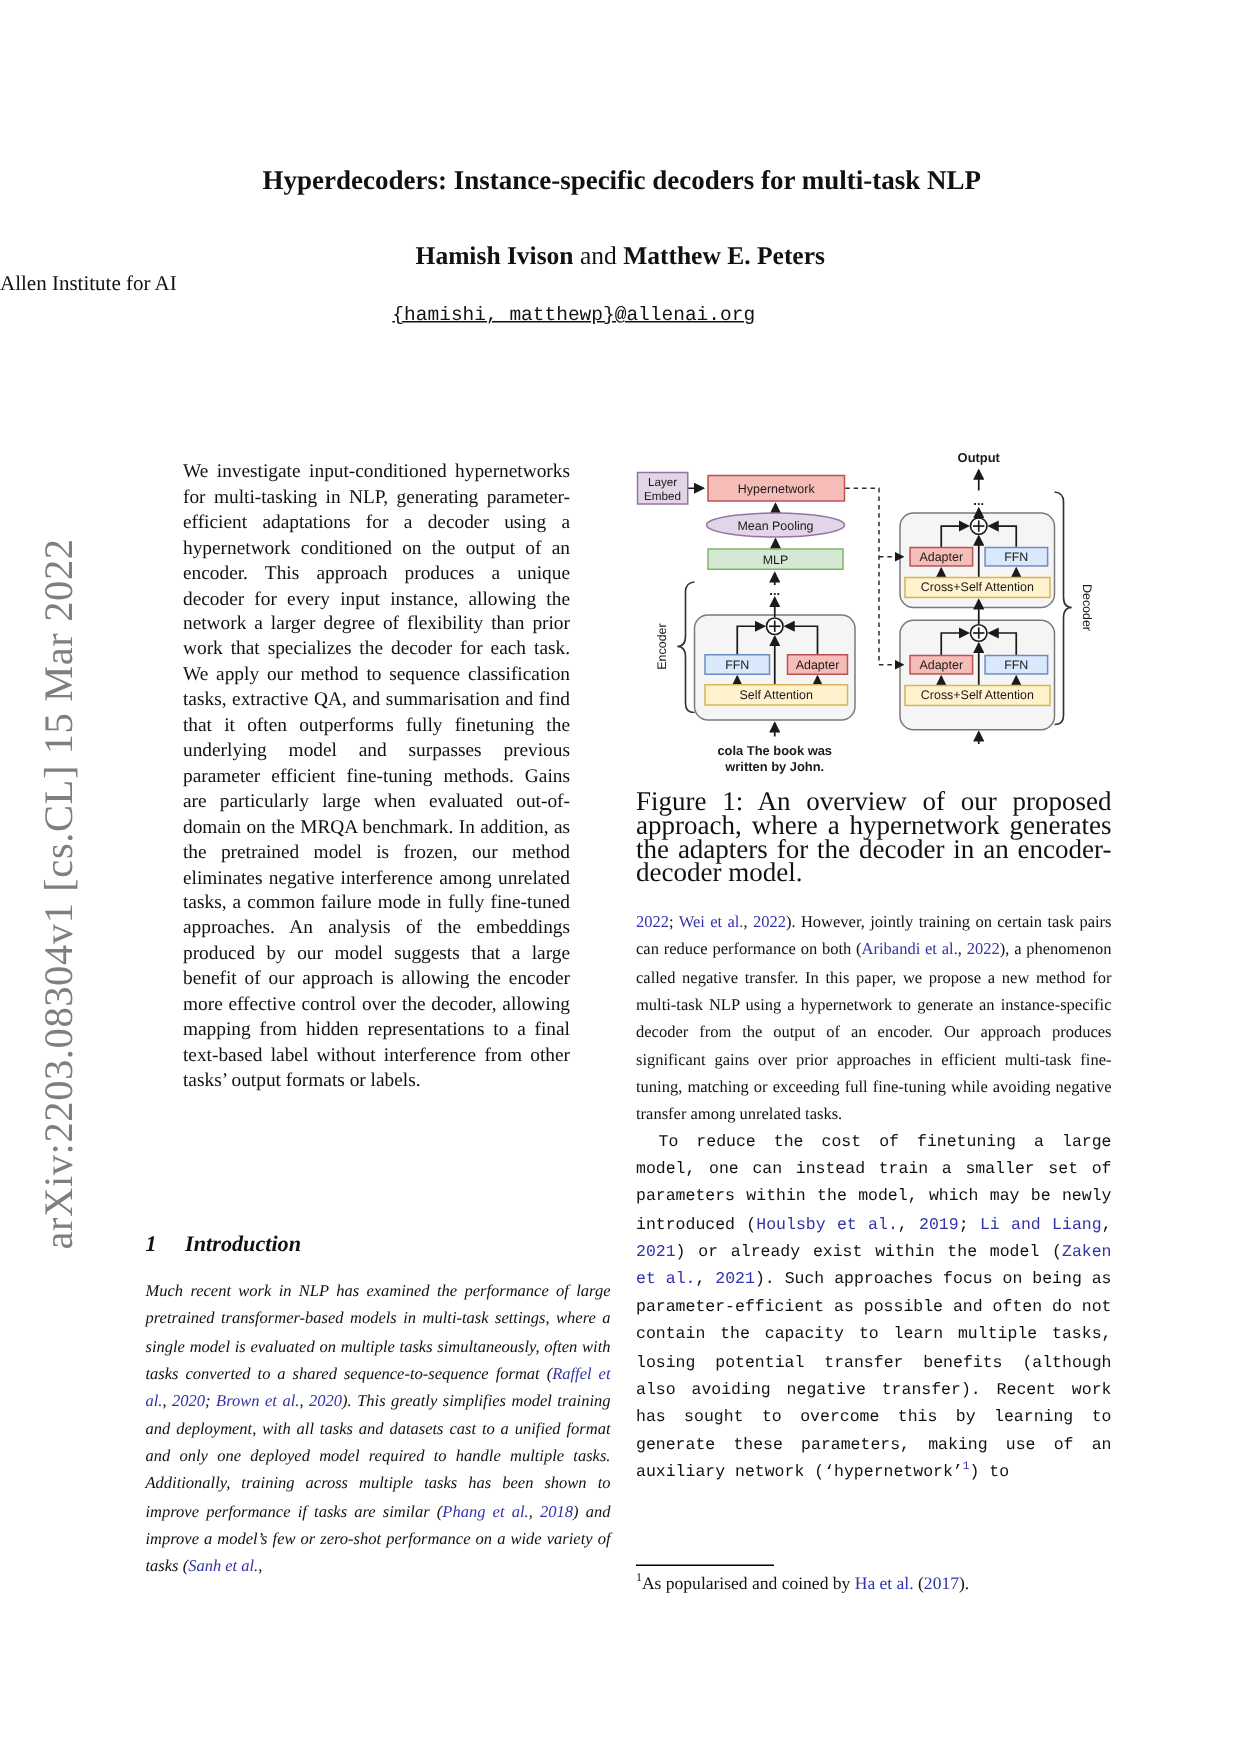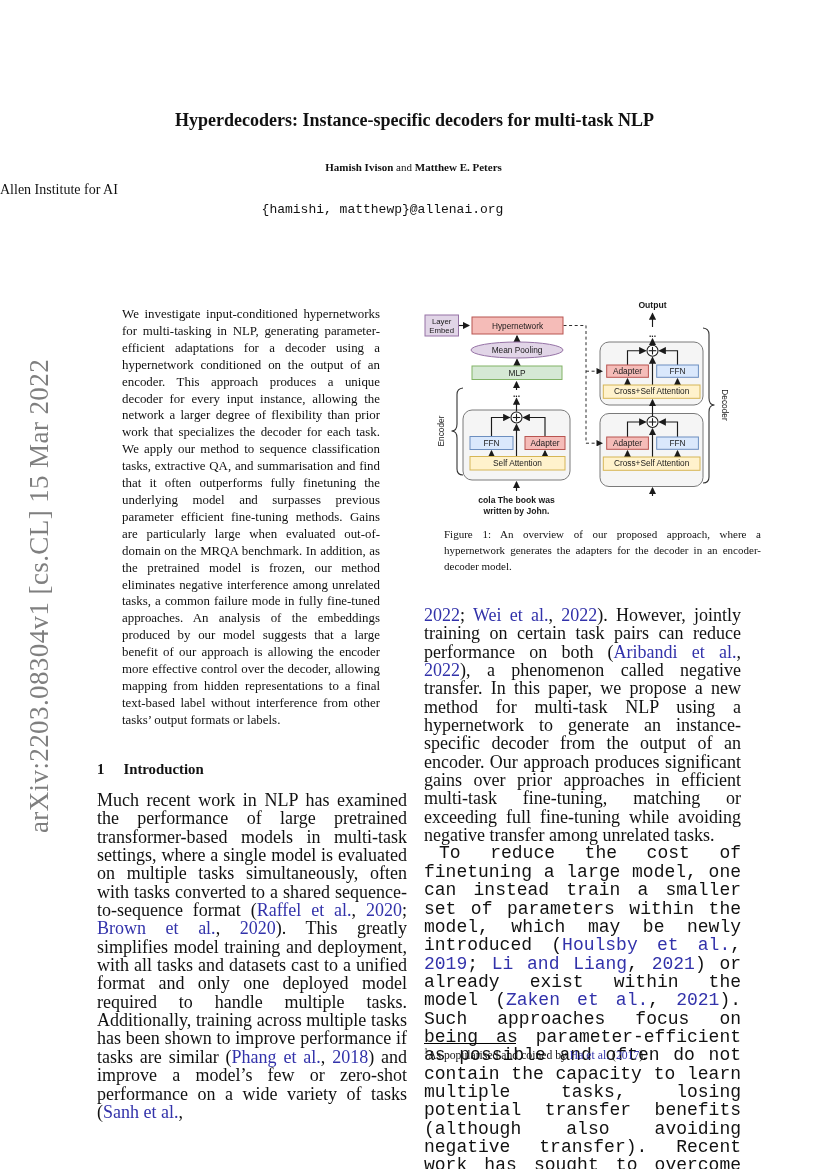--- a/index.html
+++ b/index.html
@@ -9,40 +9,40 @@
   }
   
   .arxiv-banner{
     position:absolute;left:-240px;top:580px;width:560px;height:32px;
     text-align:center;transform:rotate(-90deg);transform-origin:center;
     font-size:27px;color:var(--arxiv-gray);white-space:nowrap;letter-spacing:.4px;
   }
   
   .paper-title{position:absolute;top:110px;left:1px;width:827px;text-align:center;
     font-size:18px;font-weight:bold;}
-  .author-line{position:absolute;top:161px;left:0;width:827px;text-align:center;font-size:11px;}
+  .author-line{position:absolute;top:161px;left:0;width:827px;text-align:center;font-size:17px;}
   .author-line b{font-weight:bold;}
   .affiliation{position:absolute;top:182px;left:0;width:827px;text-align:left;font-size:14px;}
   .email{position:absolute;top:202px;left:0;width:765px;text-align:center;
-    font-family:"Liberation Mono",monospace;font-size:13px;}
+    font-family:"Liberation Mono",monospace;font-size:13px;text-decoration:underline;}
   
   .abstract-block{position:absolute;left:97px;top:293px;width:310px;}
   .abstract-heading{text-align:center;font-weight:bold;font-size:14.6px;margin:0;}
   .abstract-text{margin:13px 27px 15px 25px;font-size:12.9px;line-height:16.9px;text-align:justify;}
-  .intro-block{position:absolute;left:97px;top:761px;width:310px;}
+  .intro-block{position:absolute;left:97px;top:822px;width:310px;font-style:italic;}
   .section-heading{font-size:14.8px;font-weight:bold;margin:0 0 13px 0;}
   .section-num{display:inline-block;margin-right:19px;}
-  .body-text{font-size:18px;line-height:18.35px;text-align:justify;margin:0;}
+  .body-text{font-size:11px;line-height:18.35px;text-align:justify;margin:0;}
   .indent{text-indent:15px;font-family:Liberation Mono, monospace;}
   .cite{color:var(--cite-link);}
   sup{font-size:68%;line-height:0;}
   
   .figure-svg{position:absolute;left:420px;top:293px;}
   .figure-caption{position:absolute;left:424px;top:527px;width:317px;
-    font-size:11px;line-height:15.8px;text-align:justify;margin-left:20px;}
+    font-size:18px;line-height:15.8px;text-align:justify;}
   .right-body{position:absolute;left:424px;top:606px;width:317px;}
   .footnote{position:absolute;left:424px;top:1043px;width:317px;font-size:11.7px;line-height:14.5px;}
   .footnote-rule{width:92px;border:none;border-top:1.1px solid #000;margin:0 0 5px 0;}
   
   .cont{fill:var(--container-fill);stroke:var(--container-stroke);stroke-width:1;}
   .b-red{fill:var(--box-red-fill);stroke:var(--box-red-stroke);stroke-width:1;}
   .b-blue{fill:var(--box-blue-fill);stroke:var(--box-blue-stroke);stroke-width:1;}
   .b-green{fill:var(--box-green-fill);stroke:var(--box-green-stroke);stroke-width:1;}
   .b-purple{fill:var(--box-purple-fill);stroke:var(--box-purple-stroke);stroke-width:1;}
   .b-yellow{fill:var(--box-yellow-fill);stroke:var(--box-yellow-stroke);stroke-width:1;}

